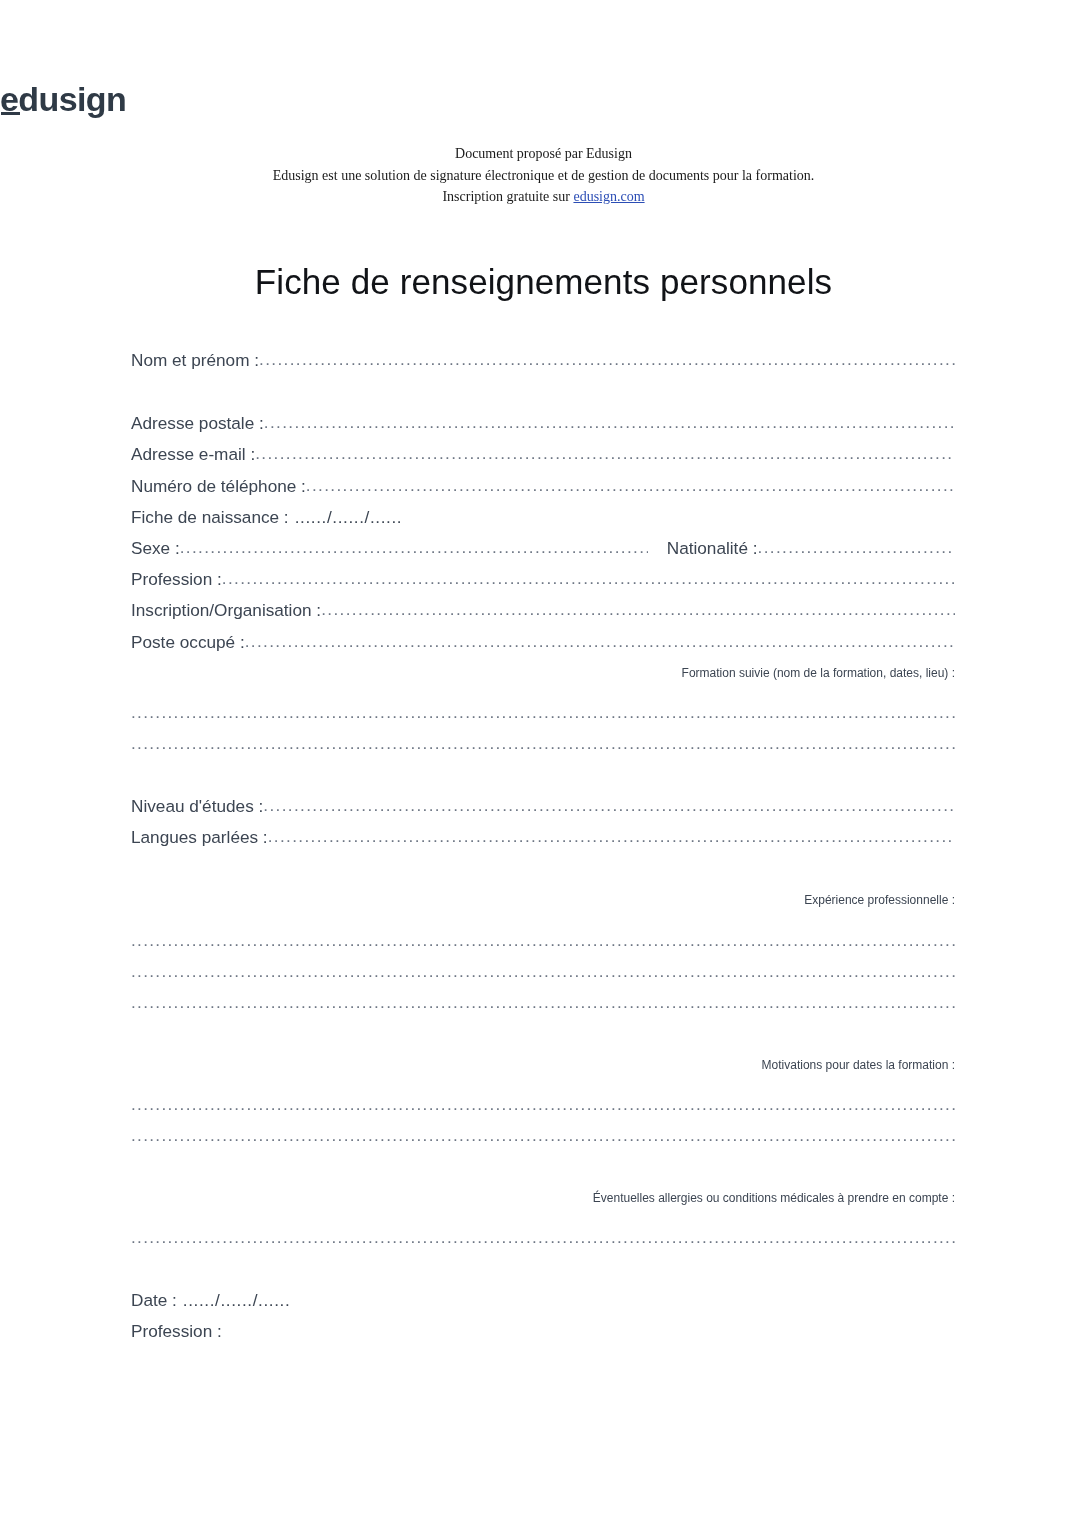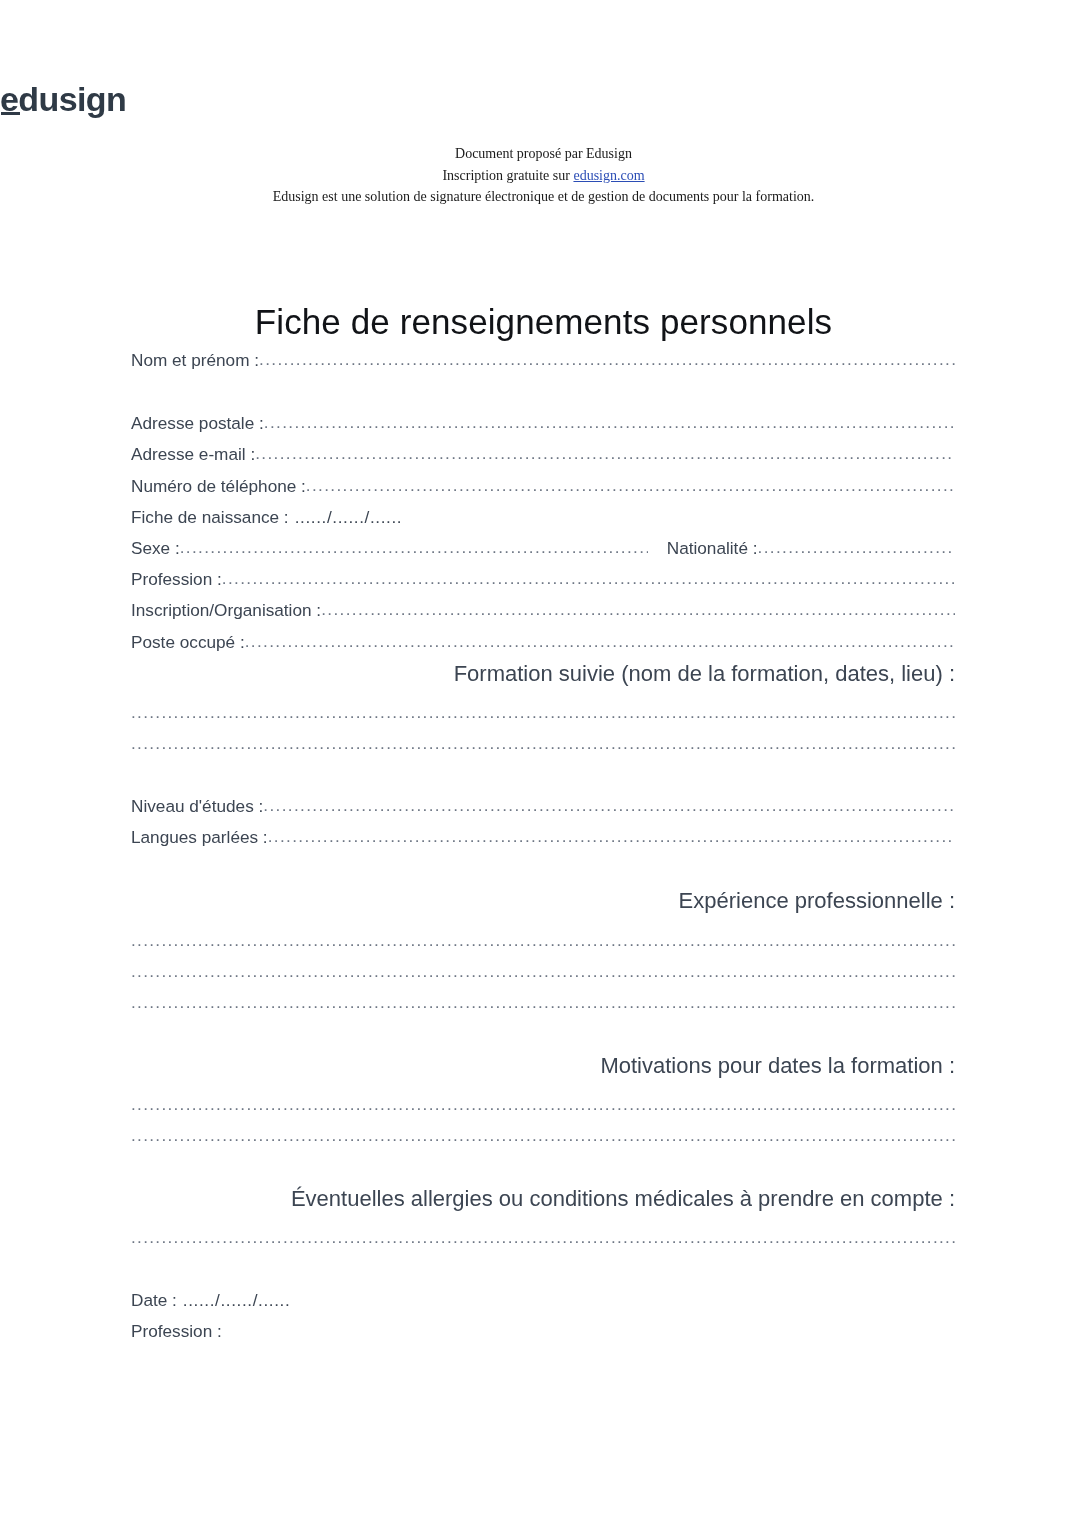--- a/index.html
+++ b/index.html
@@ -73,21 +73,20 @@
     position: absolute;
     top: 262px;
     left: 0;
     width: 1087px;
     text-align: center;
     font-family: "Liberation Sans", sans-serif;
     font-size: 35px;
     font-weight: 400;
     color: #111317;
     letter-spacing: 0.1px;
-    margin-top: 40px;
   }
 
   
   .form {
     position: absolute;
     left: 131px;
     top: 352px;
     width: 824px;
     color: #3c4552;
     font-size: 17.2px;
@@ -151,38 +150,38 @@
     color: #3c4552;
     letter-spacing: 0.6px;
   }
 
   .gap-xs { height: 14px; }
   .gap-s  { height: 22px; }
   .gap-l  { height: 46px; }
 
   .block-title {
     color: #3c4552;
-    font-size: 22px;
+    font-size: 12px;
     line-height: 17.2px;
   }
 </style>
 </head>
 <body>
 
 <div class="page">
 
   <div class="brand">
     <span class="brand-word">edusign</span>
     <span class="brand-underline"></span>
   </div>
 
   <div class="intro">
     <div>Document proposé par Edusign</div>
+    <div>Edusign est une solution de signature électronique et de gestion de documents pour la formation.</div>
     <div><span>Inscription gratuite sur </span><a href="#">edusign.com</a></div>
-    <div>Edusign est une solution de signature électronique et de gestion de documents pour la formation.</div>
   </div>
 
   <div class="doc-title">Fiche de renseignements personnels</div>
 
   <div class="form">
 
     <div class="row">
       <span class="label">Nom et prénom :</span>
       <span class="leader"></span>
     </div>

